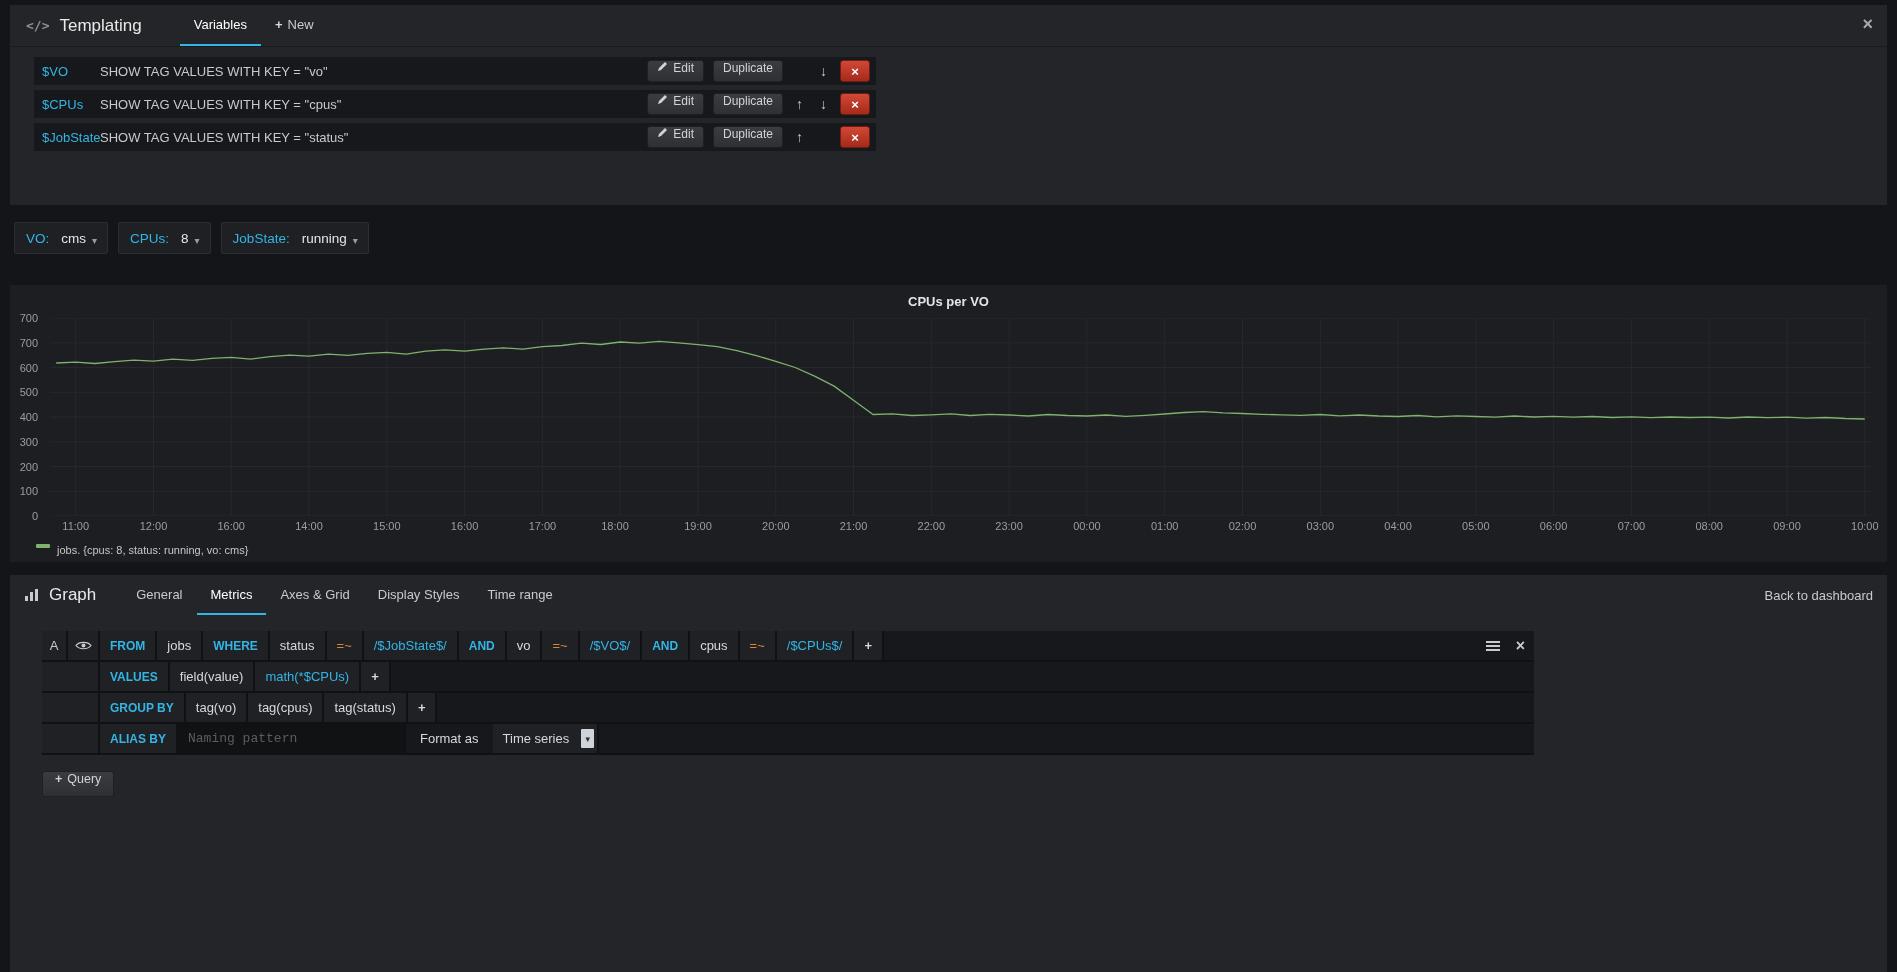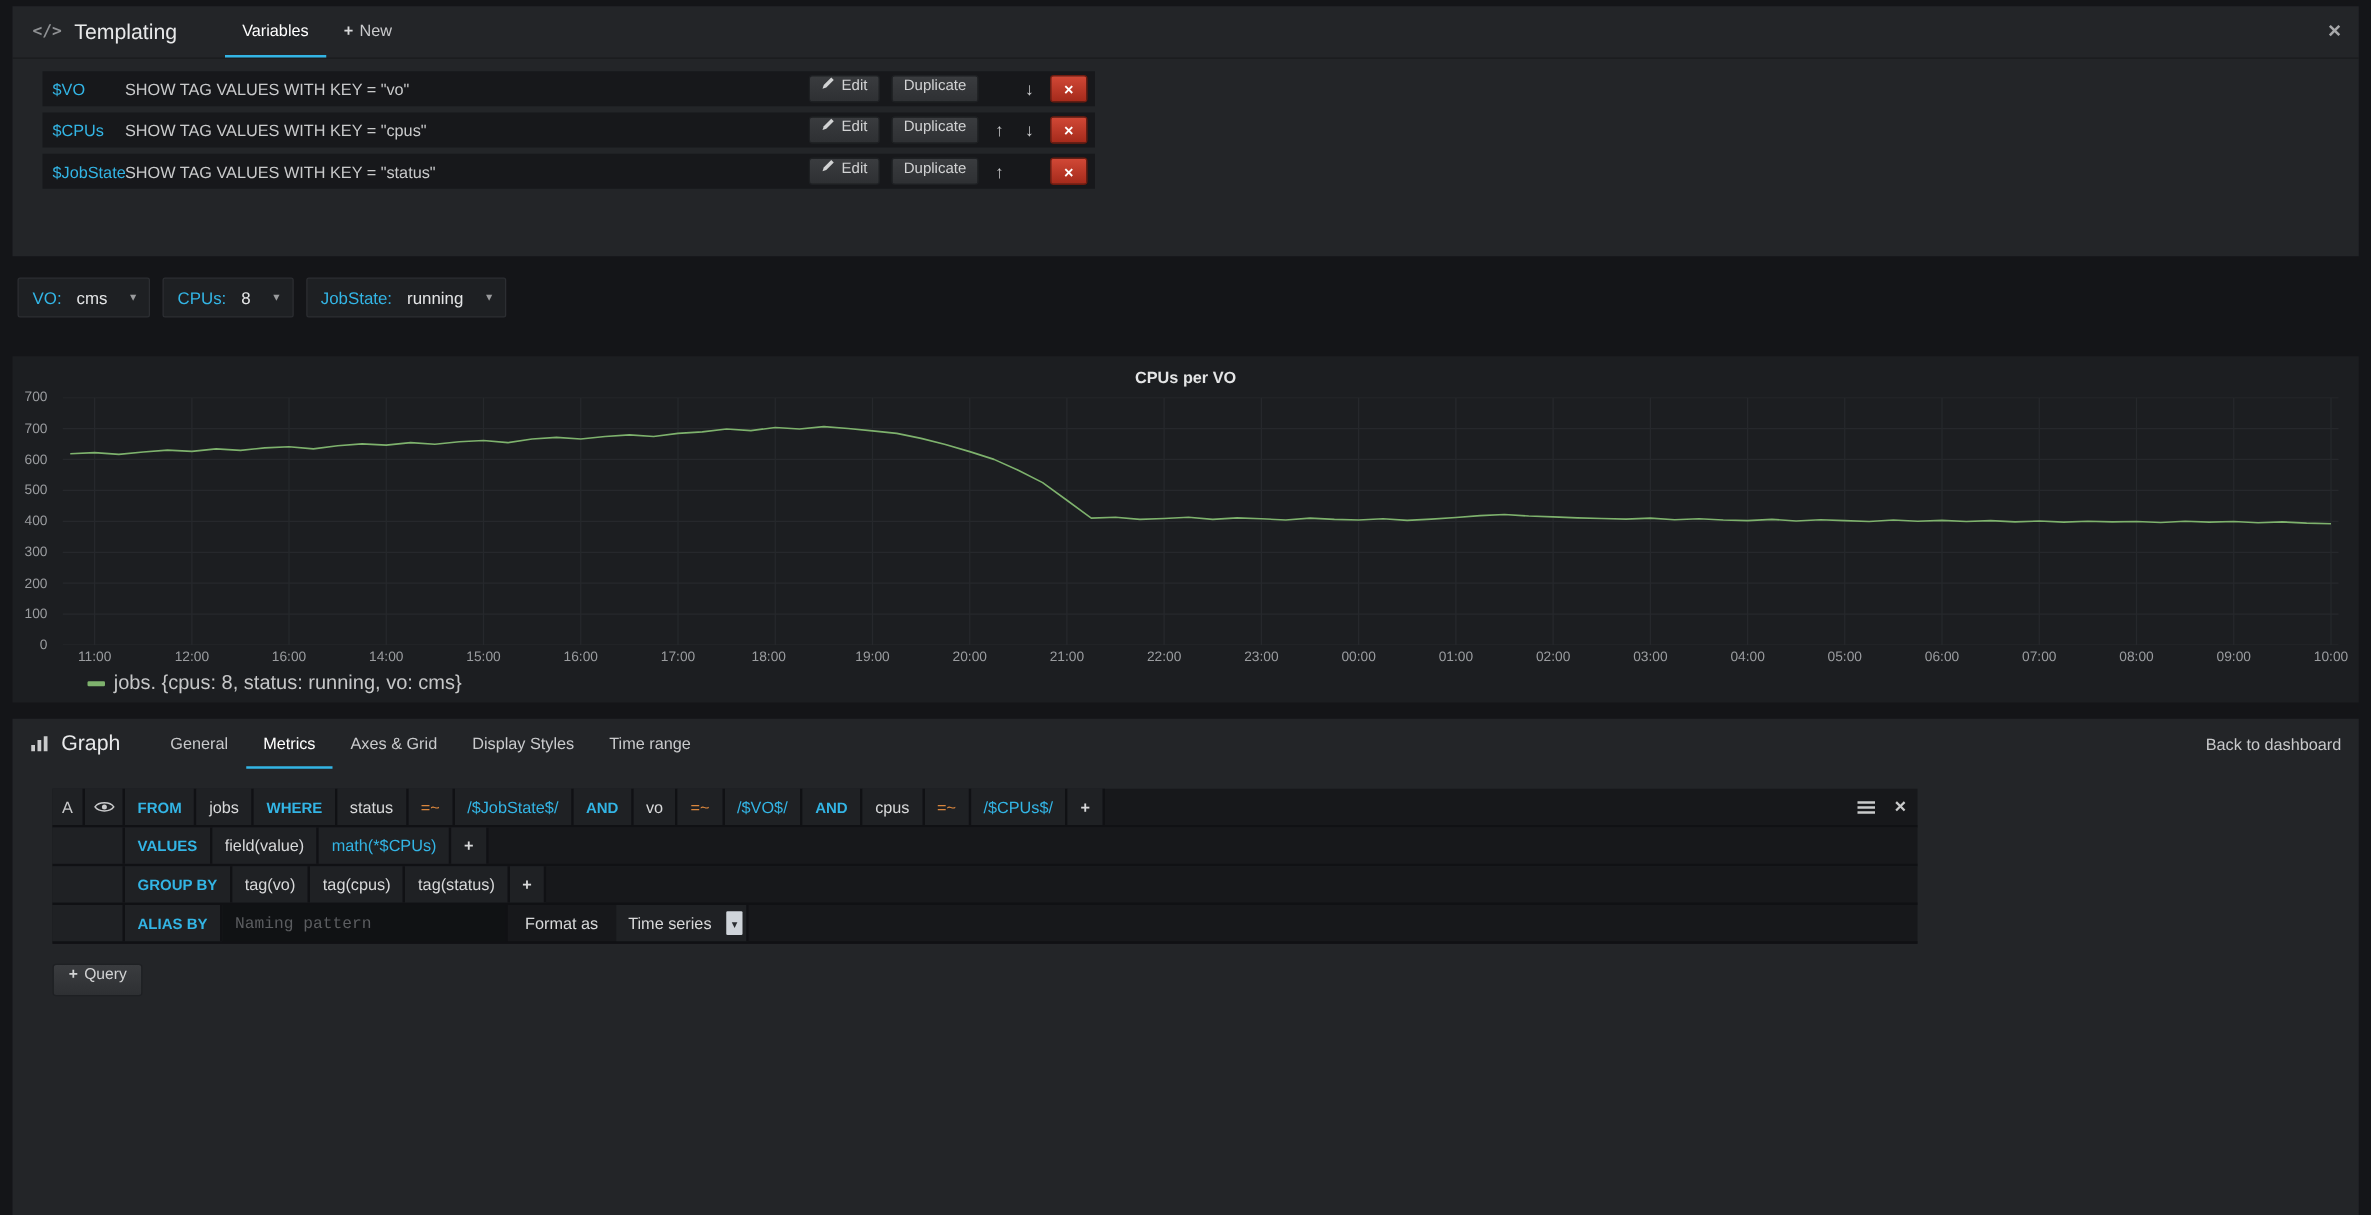--- a/index.html
+++ b/index.html
@@ -30,32 +30,32 @@
   .row-actions{margin-left:auto;display:flex;align-items:center;gap:9px;padding-right:6px;}
   .btn{display:inline-flex;align-items:flex-start;gap:5px;height:22px;padding:0 9px;background:linear-gradient(#3a3c3f,#2e3033);border:1px solid #1e2023;border-radius:3px;color:#d2d3d4;font-size:12px;font-family:inherit;cursor:pointer;white-space:nowrap;}
   .arrow-btn{background:none;border:none;color:#c9cacb;font-size:14px;font-weight:bold;cursor:pointer;width:15px;padding:0;font-family:inherit;}
   .invisible{visibility:hidden;}
   .btn-danger{height:22px;width:30px;background:linear-gradient(#d14836,#a52a1b);border:1px solid #701c10;border-radius:3px;color:#fff;font-weight:bold;font-size:13px;cursor:pointer;line-height:1;}
 
   
   #submenu{position:absolute;top:222px;left:14px;display:flex;gap:10px;}
   .vsel{display:flex;align-items:center;height:32px;background:#1e2023;border:1px solid #2c2e32;border-radius:2px;cursor:pointer;}
   .vsel-label{color:#33b5e5;font-size:13.5px;padding:0 8px 0 11px;}
-  .vsel-value{color:#e4e5e6;font-size:13.5px;padding:0 10px 0 4px;display:flex;align-items:center;gap:18px;}
+  .vsel-value{color:#e4e5e6;font-size:13.5px;padding:0 10px 0 4px;display:flex;align-items:flex-end;gap:6px;}
   .vsel .caret{color:#9a9b9d;font-size:10px;}
 
   
   #graph{top:285px;height:277px;background:#1c1e21;}
   .graph-title{text-align:center;padding-top:9px;font-size:13px;font-weight:bold;color:#e4e5e6;}
   #y-axis{position:absolute;left:0;top:33px;bottom:46px;width:36px;}
   .ytick{position:absolute;right:8px;transform:translateY(-50%);font-size:11px;color:#9b9da0;}
   #plot{position:absolute;left:40px;right:16px;top:33px;bottom:46px;}
   #x-axis{position:absolute;left:40px;right:16px;bottom:26px;height:16px;}
   .xtick{position:absolute;transform:translateX(-50%);font-size:11px;color:#9b9da0;white-space:nowrap;}
-  .legend{position:absolute;left:60px;bottom:6px;display:flex;align-items:center;gap:7px;font-size:16px;color:#c6c7c8;}
+  .legend{position:absolute;left:26px;bottom:6px;display:flex;align-items:flex-start;gap:7px;font-size:11px;color:#c6c7c8;}
   .legend-swatch{width:14px;height:4px;border-radius:1px;background:#7eb26d;}
 
   
   #editor{top:575px;height:494px;}
   .e-header{height:40px;display:flex;align-items:stretch;padding:0 14px;}
   .graph-icon{align-self:center;margin-right:9px;display:flex;}
   .e-header .panel-title{margin-right:26px;}
   .back-link{align-self:center;margin-left:auto;color:#c9cacc;font-size:13px;cursor:pointer;text-decoration:none;}
   .query-area{margin:16px 0 0 32px;width:1492px;}
   .qrow{display:flex;align-items:stretch;background:#17181b;border-bottom:2px solid #101114;height:31px;}

